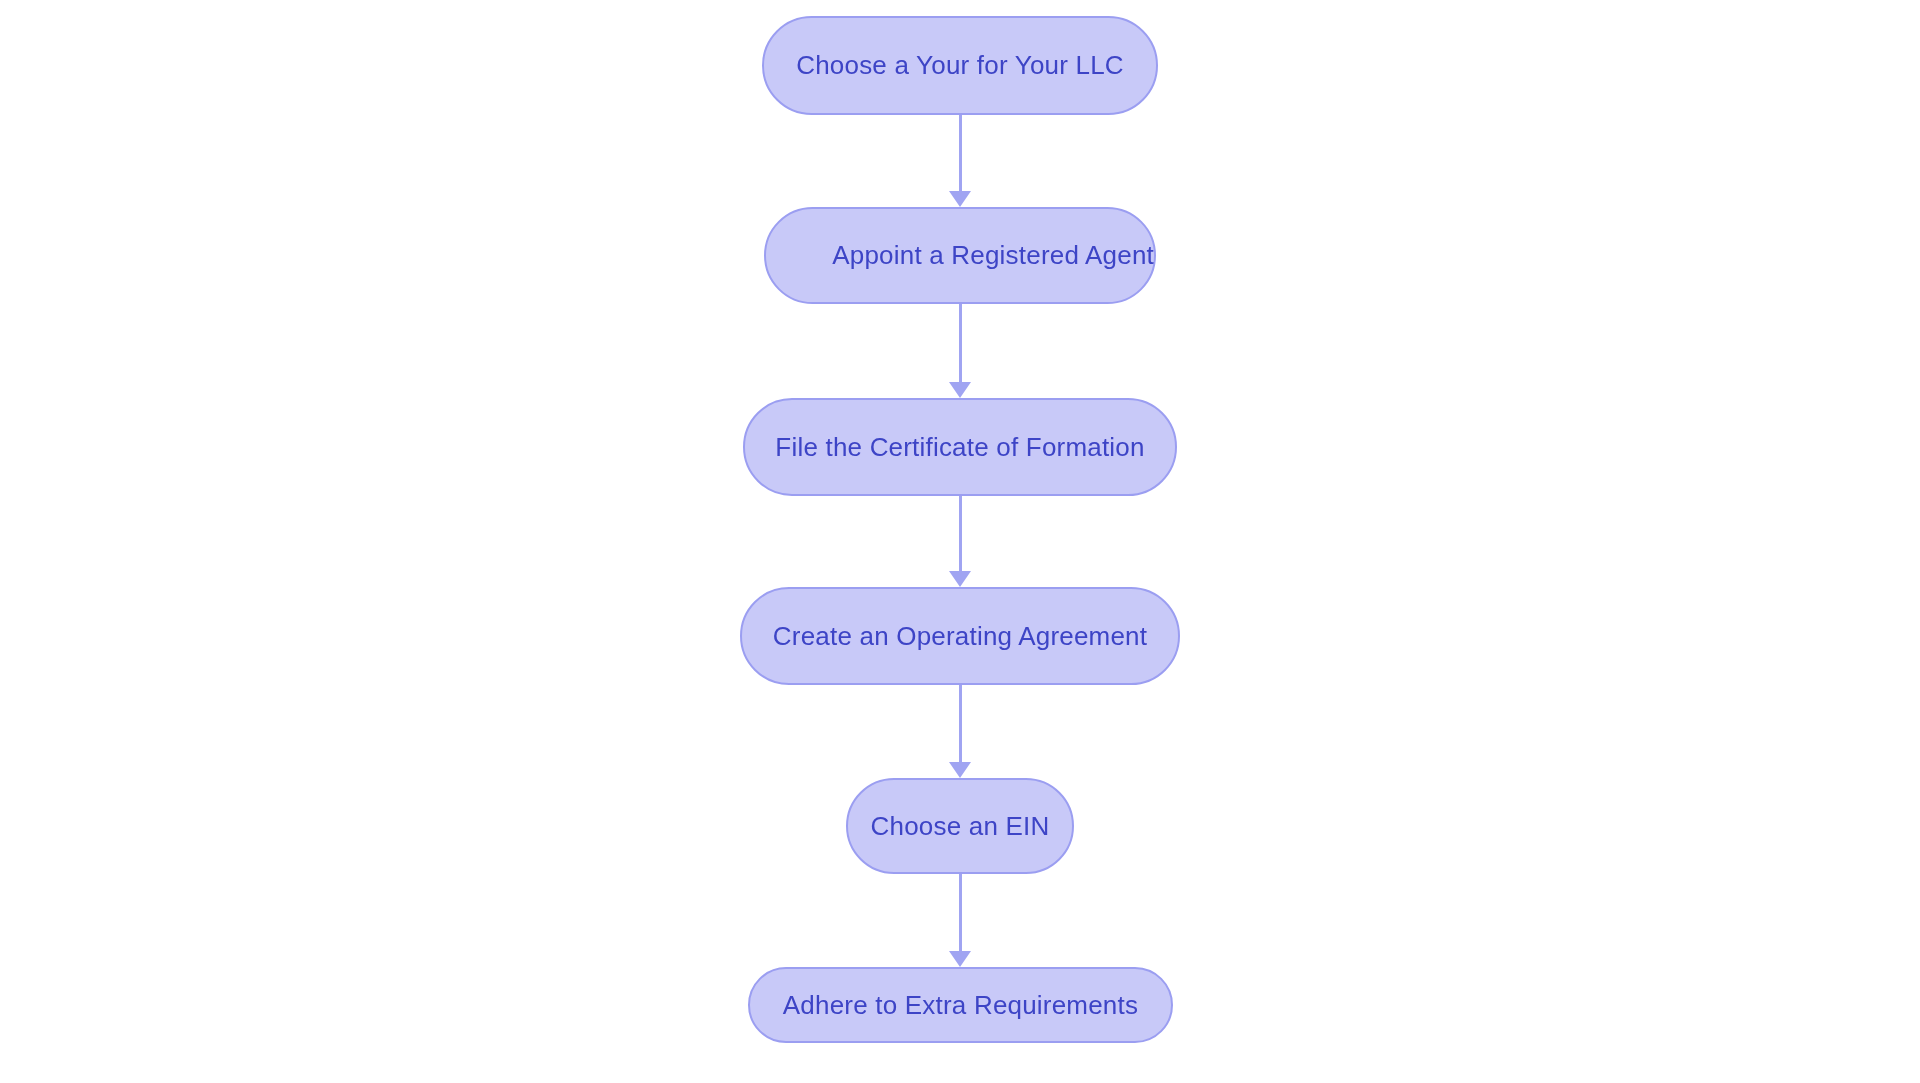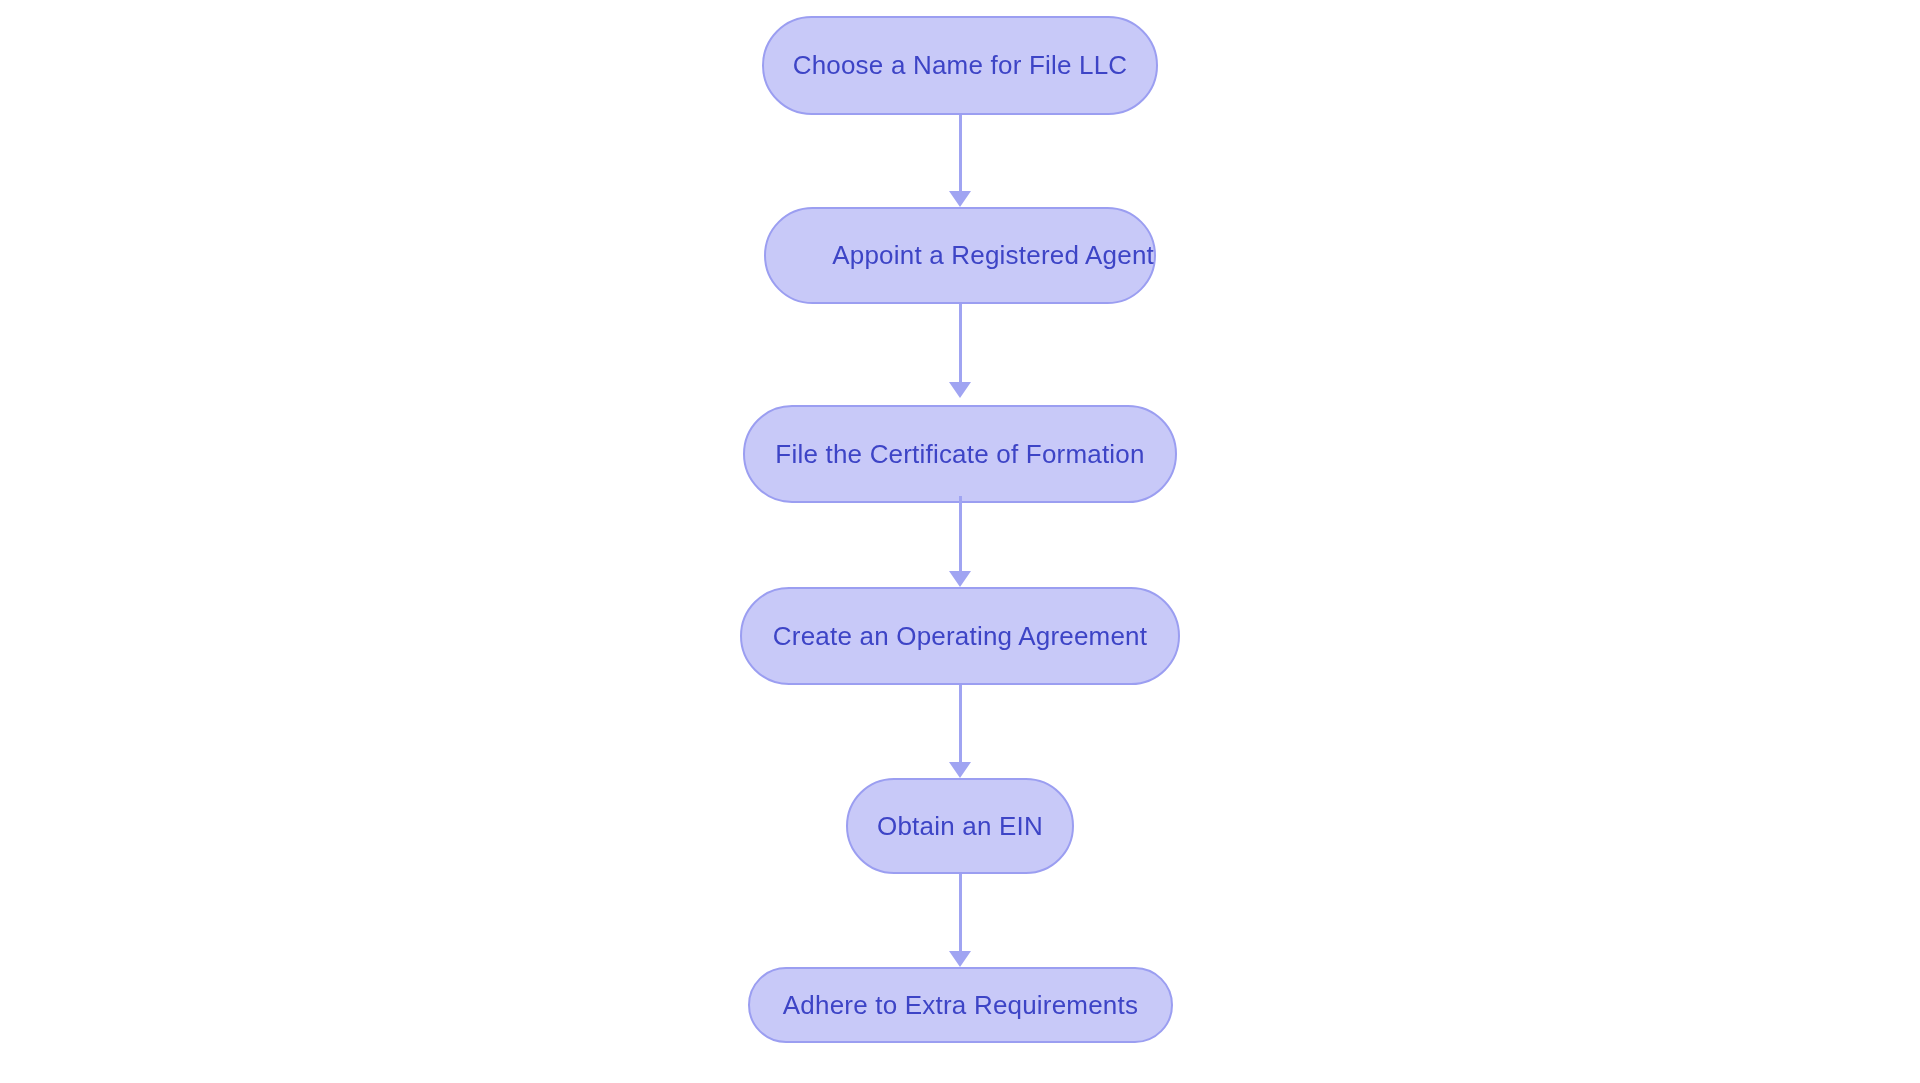--- a/index.html
+++ b/index.html
@@ -52,33 +52,33 @@
     border-left: 11px solid transparent;
     border-right: 11px solid transparent;
     border-top: 16px solid var(--arrow);
   }
 </style>
 </head>
 <body>
 
 <div class="canvas">
     <div class="node" style="left: 762px; top: 16px; width: 396px; height: 99px;">
-      <span>Choose a Name for File LLC</span>
+      <span>Choose a Your for Your LLC</span>
     </div>
     <div class="node" style="left: 764px; top: 207px; width: 392px; height: 97px; justify-content: flex-end;">
       <span>Appoint a Registered Agent</span>
     </div>
-    <div class="node" style="left: 743px; top: 398px; width: 434px; height: 98px; margin-top: 7px;">
+    <div class="node" style="left: 743px; top: 398px; width: 434px; height: 98px;">
       <span>File the Certificate of Formation</span>
     </div>
     <div class="node" style="left: 740px; top: 587px; width: 440px; height: 98px;">
       <span>Create an Operating Agreement</span>
     </div>
     <div class="node" style="left: 846px; top: 778px; width: 228px; height: 96px;">
-      <span>Obtain an EIN</span>
+      <span>Choose an EIN</span>
     </div>
     <div class="node" style="left: 748px; top: 967px; width: 425px; height: 76px;">
       <span>Adhere to Extra Requirements</span>
     </div>
     <div class="edge-shaft" style="left: 958.5px; top: 115px; height: 78px;"></div>
     <div class="edge-head" style="left: 949px; top: 191px;"></div>
     <div class="edge-shaft" style="left: 958.5px; top: 304px; height: 80px;"></div>
     <div class="edge-head" style="left: 949px; top: 382px;"></div>
     <div class="edge-shaft" style="left: 958.5px; top: 496px; height: 77px;"></div>
     <div class="edge-head" style="left: 949px; top: 571px;"></div>

